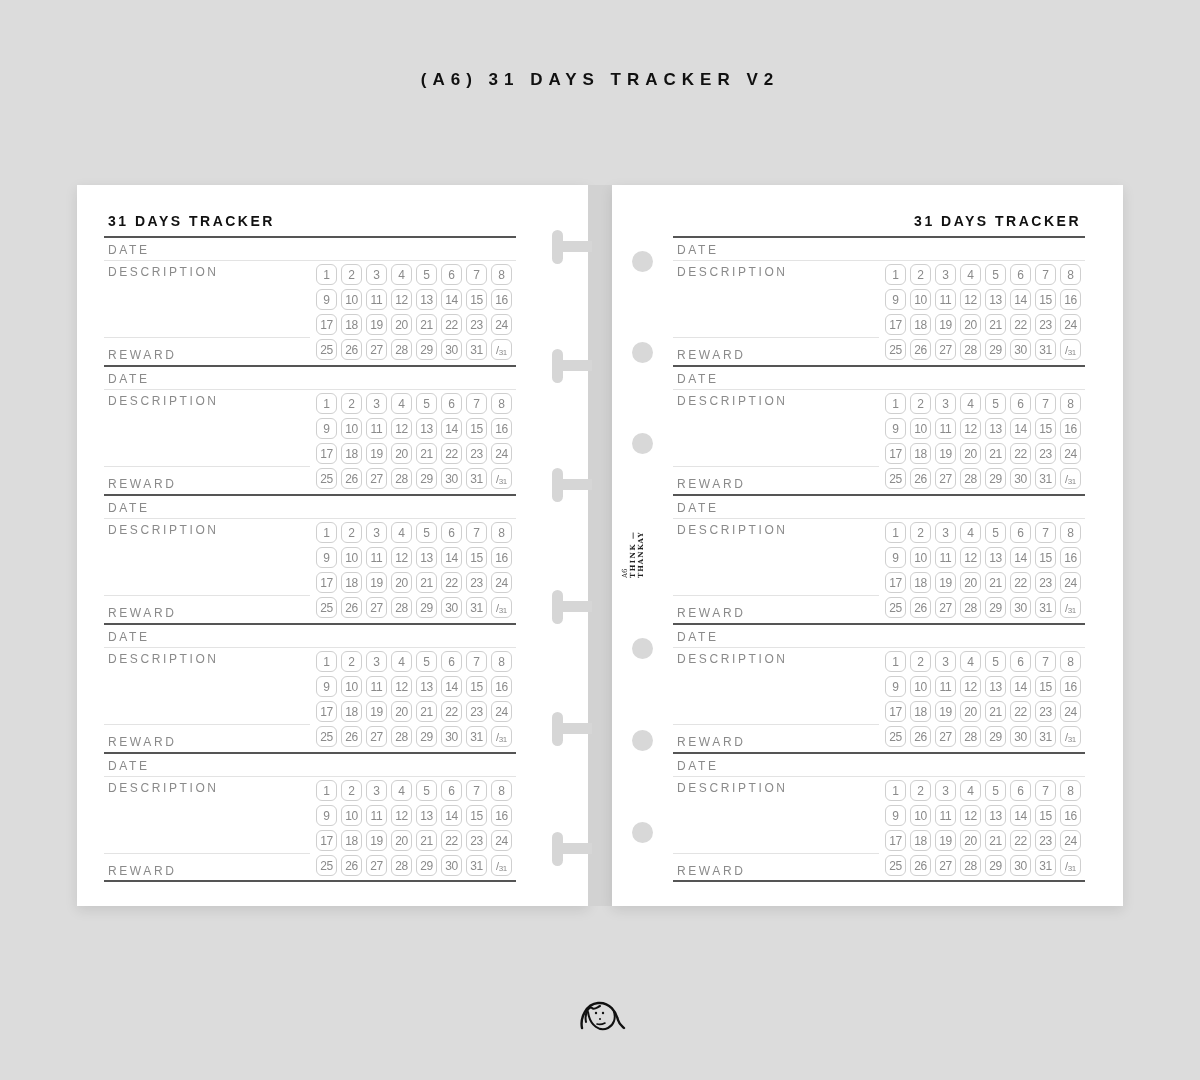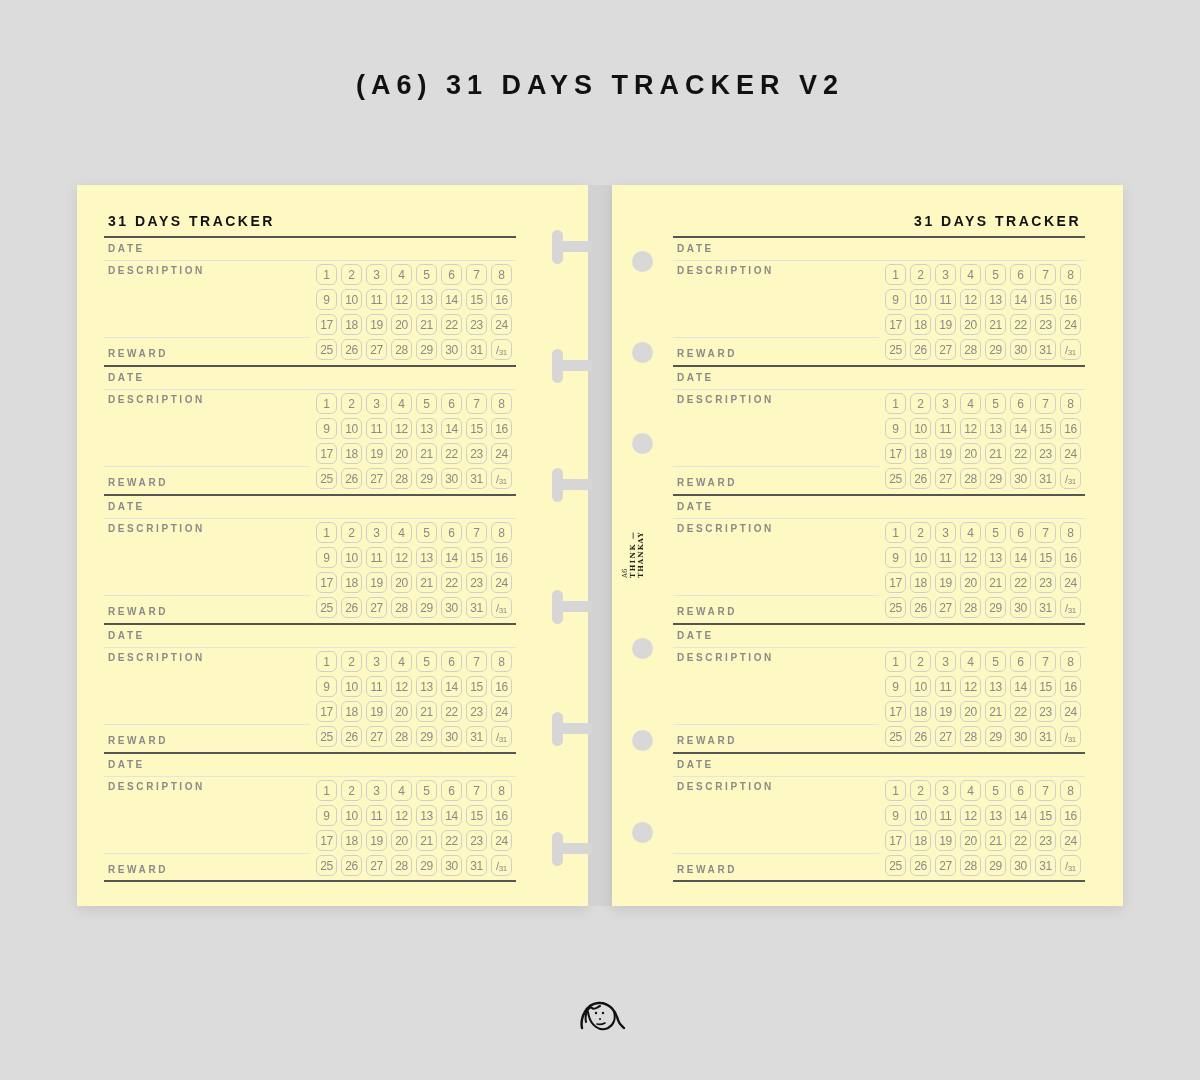--- a/index.html
+++ b/index.html
@@ -1,28 +1,28 @@
 <!DOCTYPE html>
 <html><head>
 <meta charset="utf-8">
 <style>
   html,body{margin:0;padding:0;}
   body{width:1200px;height:1080px;background:#dcdcdc;position:relative;overflow:hidden;font-family:"Liberation Sans","DejaVu Sans",sans-serif;}
-  .main-title{position:absolute;top:70px;left:0;width:1200px;text-align:center;font-size:27px;font-weight:bold;letter-spacing:6px;color:#111;}
-  .page{position:absolute;top:185px;width:511px;height:721px;background:#fef9c3;box-shadow:0 4px 12px rgba(0,0,0,0.10);}
+  .main-title{position:absolute;top:70px;left:0;width:1200px;text-align:center;font-size:17px;font-weight:bold;letter-spacing:6px;color:#111;}
+  .page{position:absolute;top:185px;width:511px;height:721px;background:#ffffff;box-shadow:0 4px 12px rgba(0,0,0,0.10);}
   .page.left{left:77px;}
   .page.right{left:612px;}
   .content{position:absolute;left:27px;top:0;width:412px;}
   .page.right .content{left:61px;}
   .page-title{position:absolute;top:28px;font-size:14px;font-weight:bold;letter-spacing:2.5px;color:#111;white-space:nowrap;}
   .page.left .page-title{left:4px;}
   .page.right .page-title{right:4px;}
   .block{position:absolute;left:0;width:412px;height:129px;}
   .top-rule{position:absolute;left:0;top:0;width:412px;height:2px;background:#555;}
-  .label{position:absolute;left:4px;font-size:10px;font-weight:bold;letter-spacing:2.6px;color:#8a8a8a;}
+  .label{position:absolute;left:4px;font-size:12px;font-weight:normal;letter-spacing:2.6px;color:#8a8a8a;}
   .lbl-date{top:7px;}
   .lbl-desc{top:29px;}
   .lbl-reward{top:112px;}
   .rule-date{position:absolute;left:0;top:24px;width:412px;height:1px;background:#e3e3e3;}
   .rule-reward{position:absolute;left:0;top:101px;width:206px;height:1px;background:#e3e3e3;}
   .grid{position:absolute;left:212px;top:28px;width:200px;display:grid;grid-template-columns:repeat(8,21px);grid-auto-rows:21px;column-gap:4px;row-gap:4px;}
   .day{box-sizing:border-box;border:1px solid #cfcfcf;border-radius:6px;display:flex;align-items:center;justify-content:center;font-size:12px;color:#8a8a8a;letter-spacing:-0.3px;}
   .day.total{font-size:8px;}
   .day.total .slash{font-size:11px;}
   .final-rule{position:absolute;left:0;width:412px;height:2px;background:#555;}

